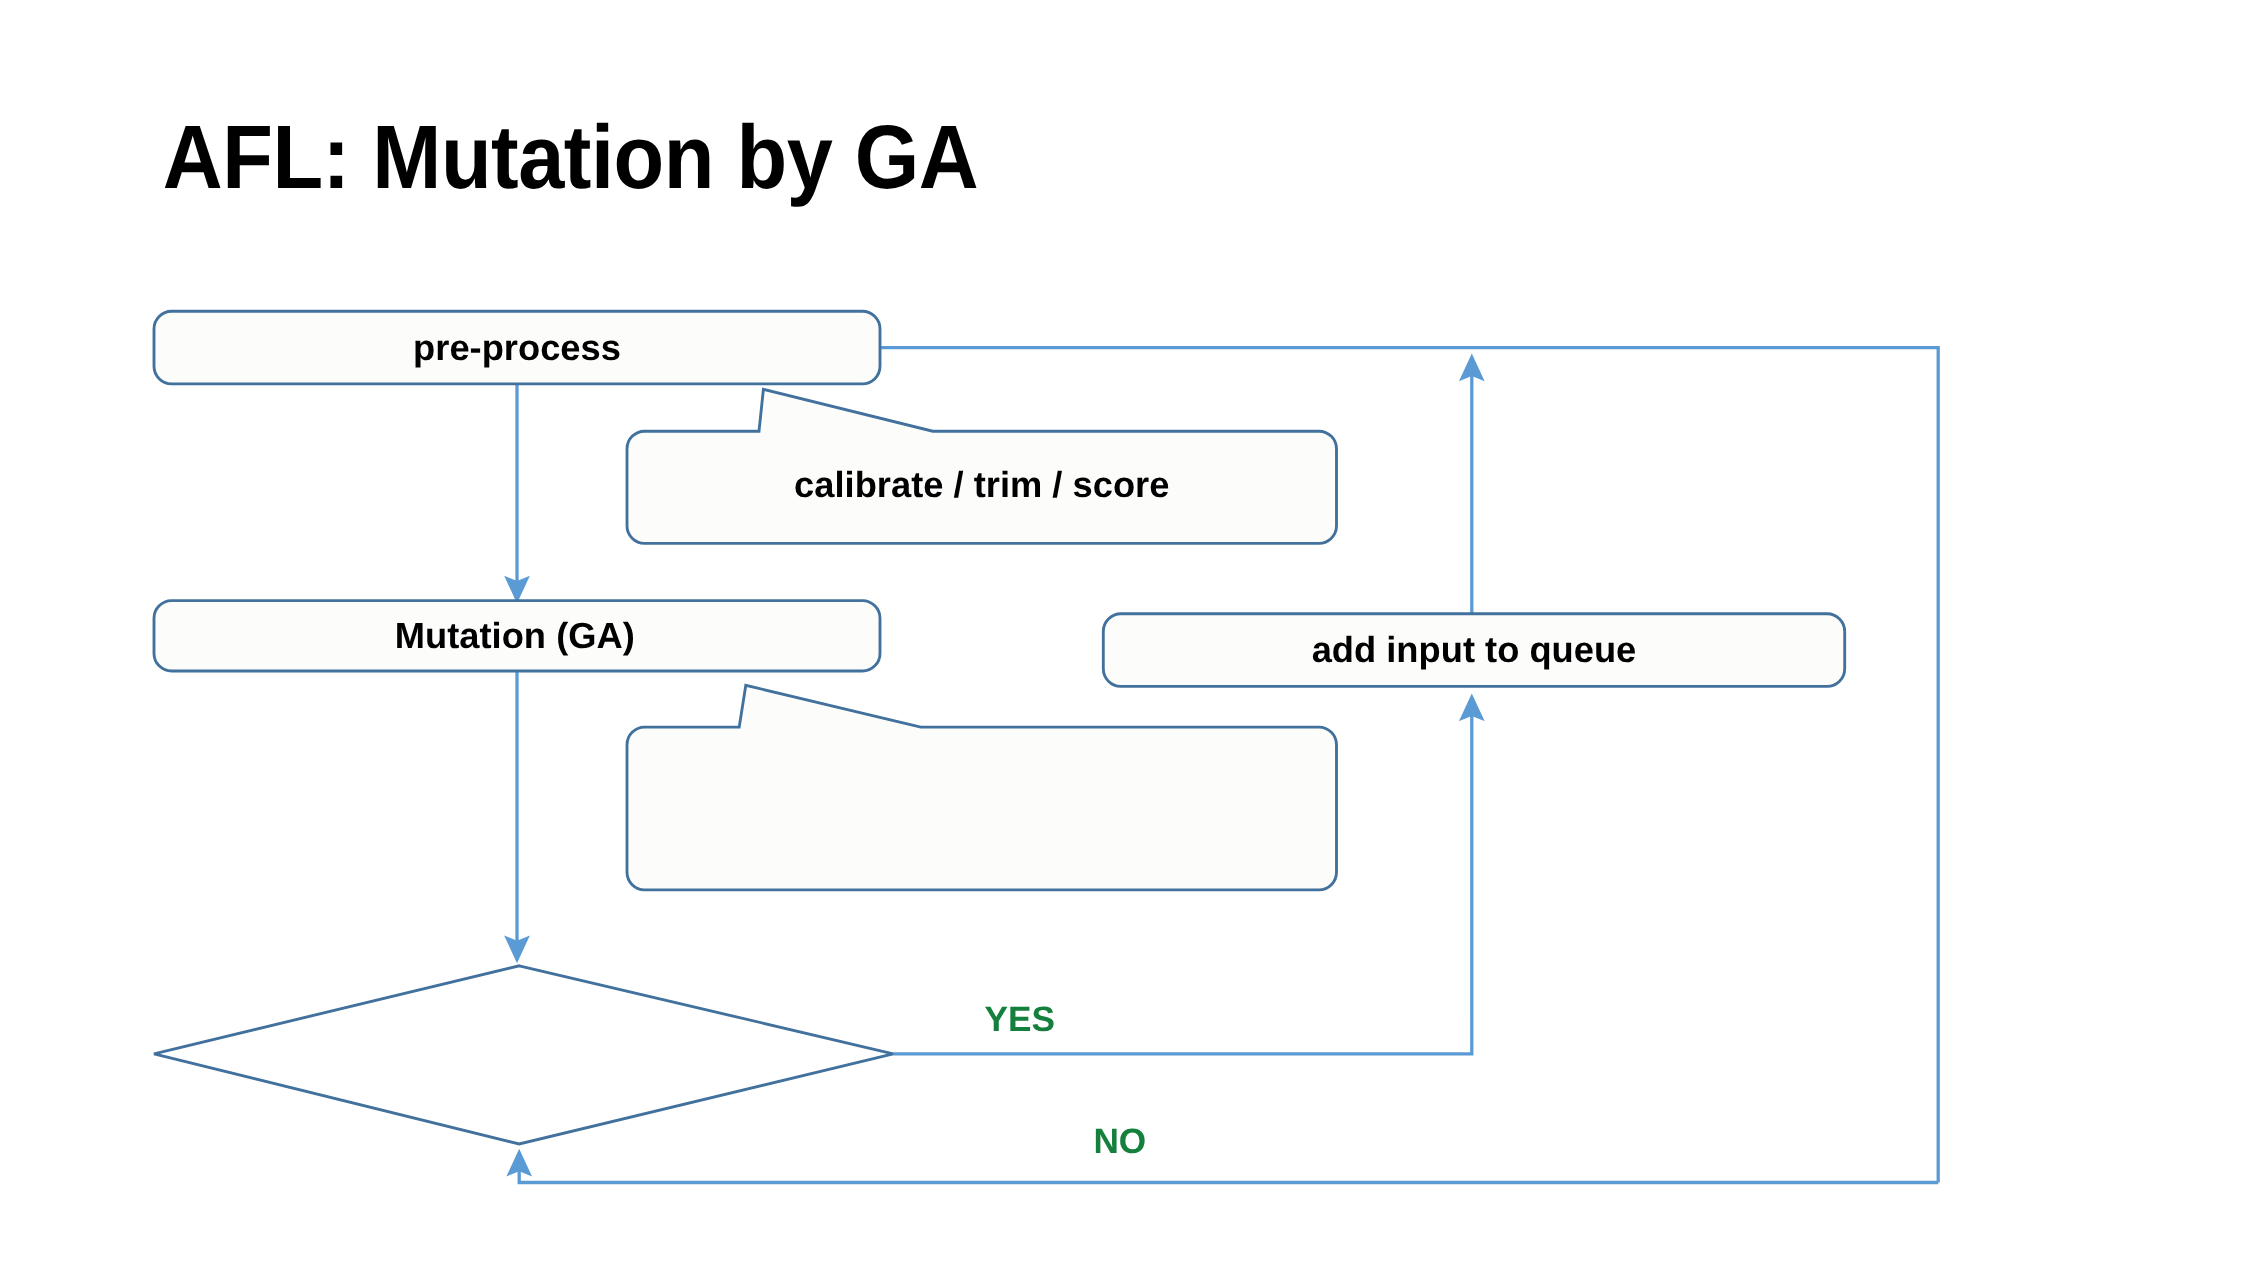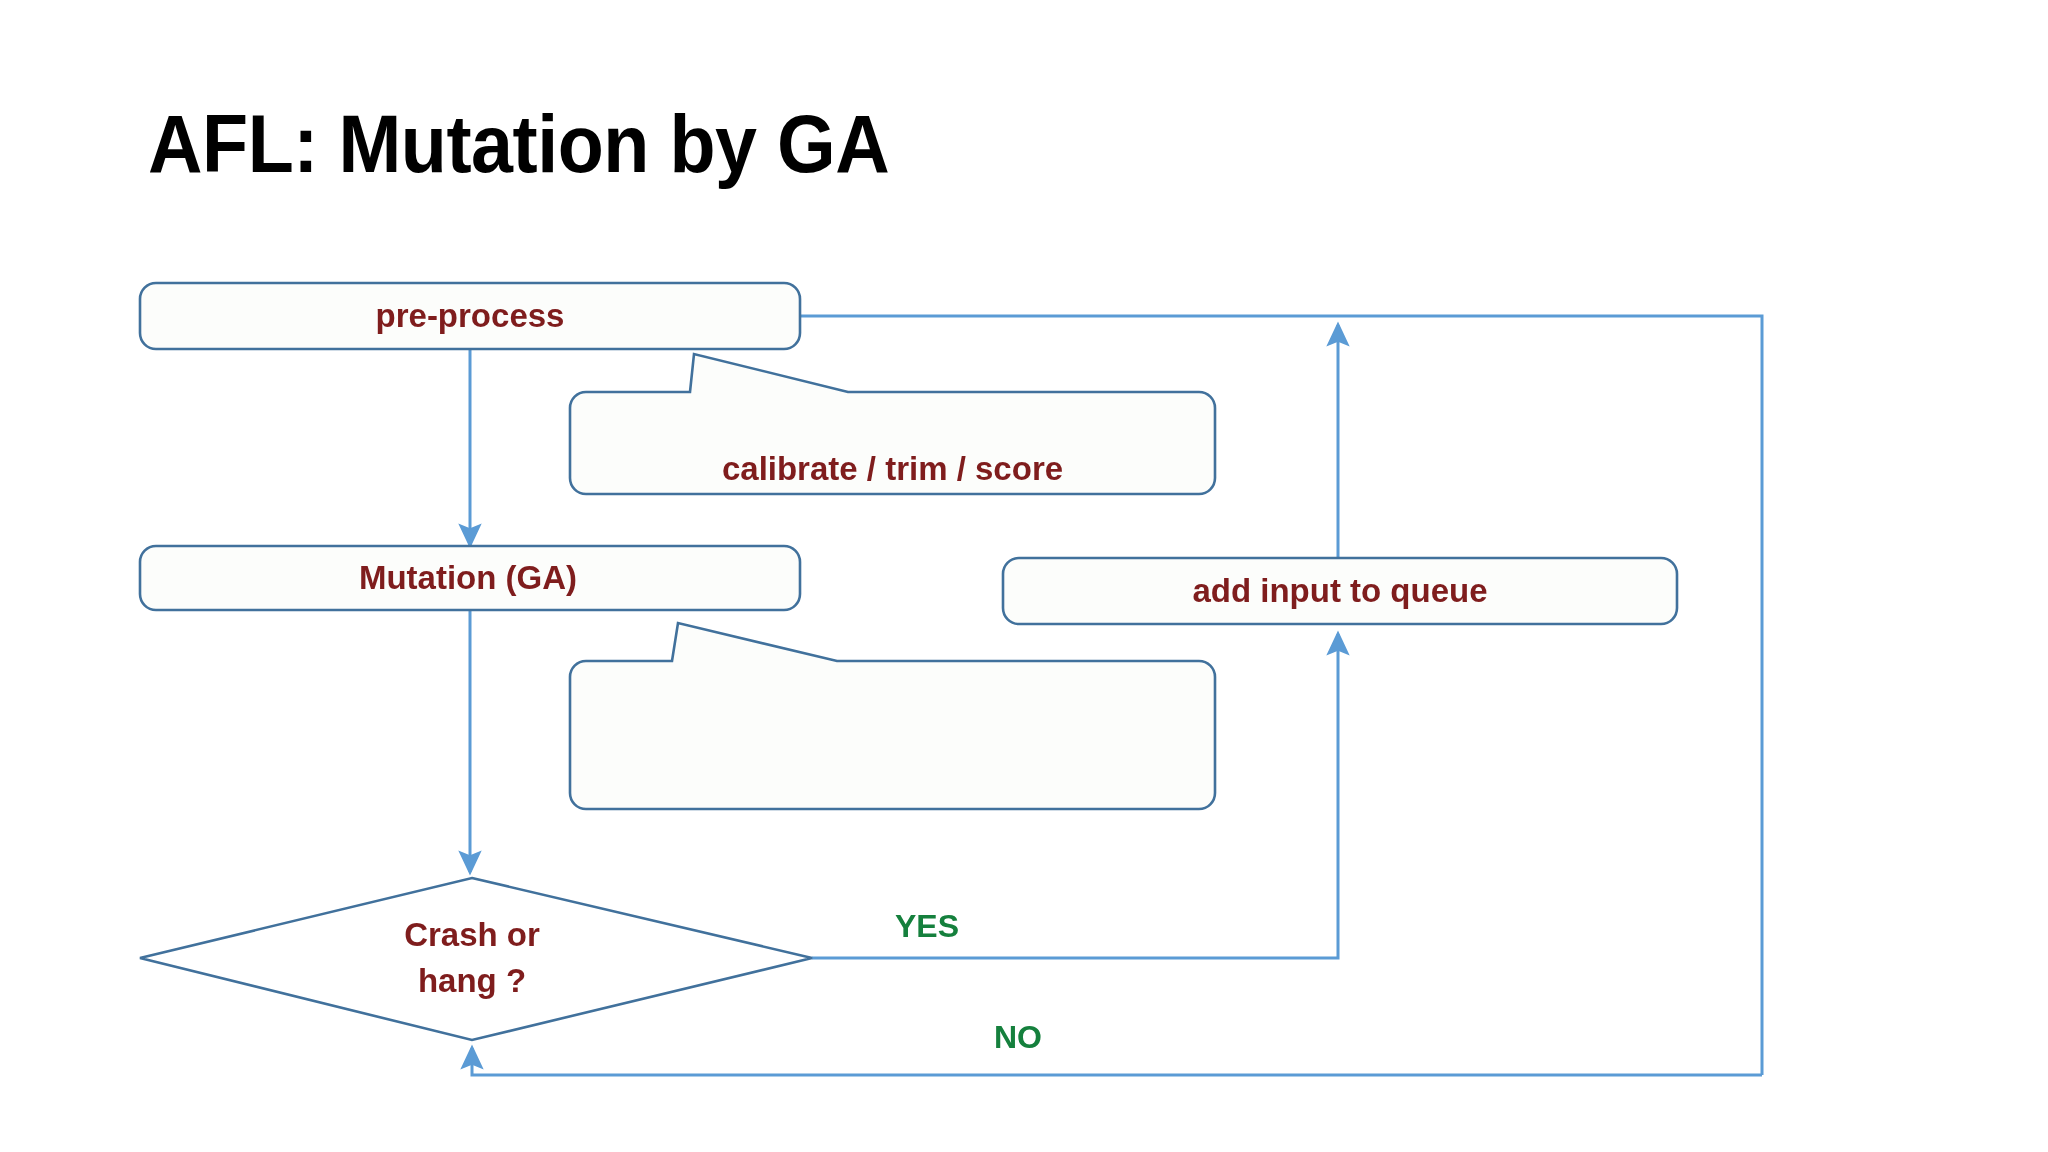--- a/index.html
+++ b/index.html
@@ -38,21 +38,21 @@
     white-space: nowrap;
   }
   .node-label {
     position: absolute;
     display: flex;
     align-items: center;
     justify-content: center;
     text-align: center;
     font-family: "Liberation Sans", sans-serif;
     font-weight: bold;
-    color: #7f1d1d;
+    color: #000000;
     pointer-events: none;
   }
   .box-label { font-size: 33px; }
   .callout-label { font-size: 33px; line-height: 46px; }
   .diamond-label { font-size: 33px; line-height: 46px; }
   .edge-label {
     position: absolute;
     font-family: "Liberation Sans", sans-serif;
     font-weight: bold;
     font-size: 32px;
@@ -116,29 +116,25 @@
 
     <rect x="1003" y="558" width="674" height="66" rx="16" ry="16" fill="#fcfdfb" stroke="#41719c" stroke-width="2.6"></rect>
 
     <polygon points="472,878 812,958 472,1040 140,958" fill="#ffffff" stroke="#41719c" stroke-width="2.6"></polygon>
   </svg>
 
   <div class="title">AFL: Mutation by GA</div>
 
   <div class="node-label box-label" style="left:140px; top:283px; width:660px; height:66px;">pre-process</div>
 
-  <div class="node-label callout-label" style="left:570px; top:420px; width:645px; height:98px;">calibrate /  trim / score</div>
+  <div class="node-label callout-label" style="left:570px; top:392px; width:645px; height:98px;">calibrate /  trim / score</div>
 
   <div class="node-label box-label" style="left:140px; top:546px; width:656px; height:64px;">Mutation (GA)</div>
 
 
   <div class="node-label box-label" style="left:1003px; top:558px; width:674px; height:66px;">add input to queue</div>
 
-  <div class="node-label diamond-label" style="left:272px; top:888px; width:400px; height:140px; flex-direction:column; justify-content:center;">
-    <span>Crash or</span>
-    <span>hang ?</span>
-  </div>
 
   <div class="edge-label" style="left:895px; top:908px;">YES</div>
 
   <div class="edge-label" style="left:994px; top:1019px;">NO</div>
 
 </div>
 
 </body></html>

